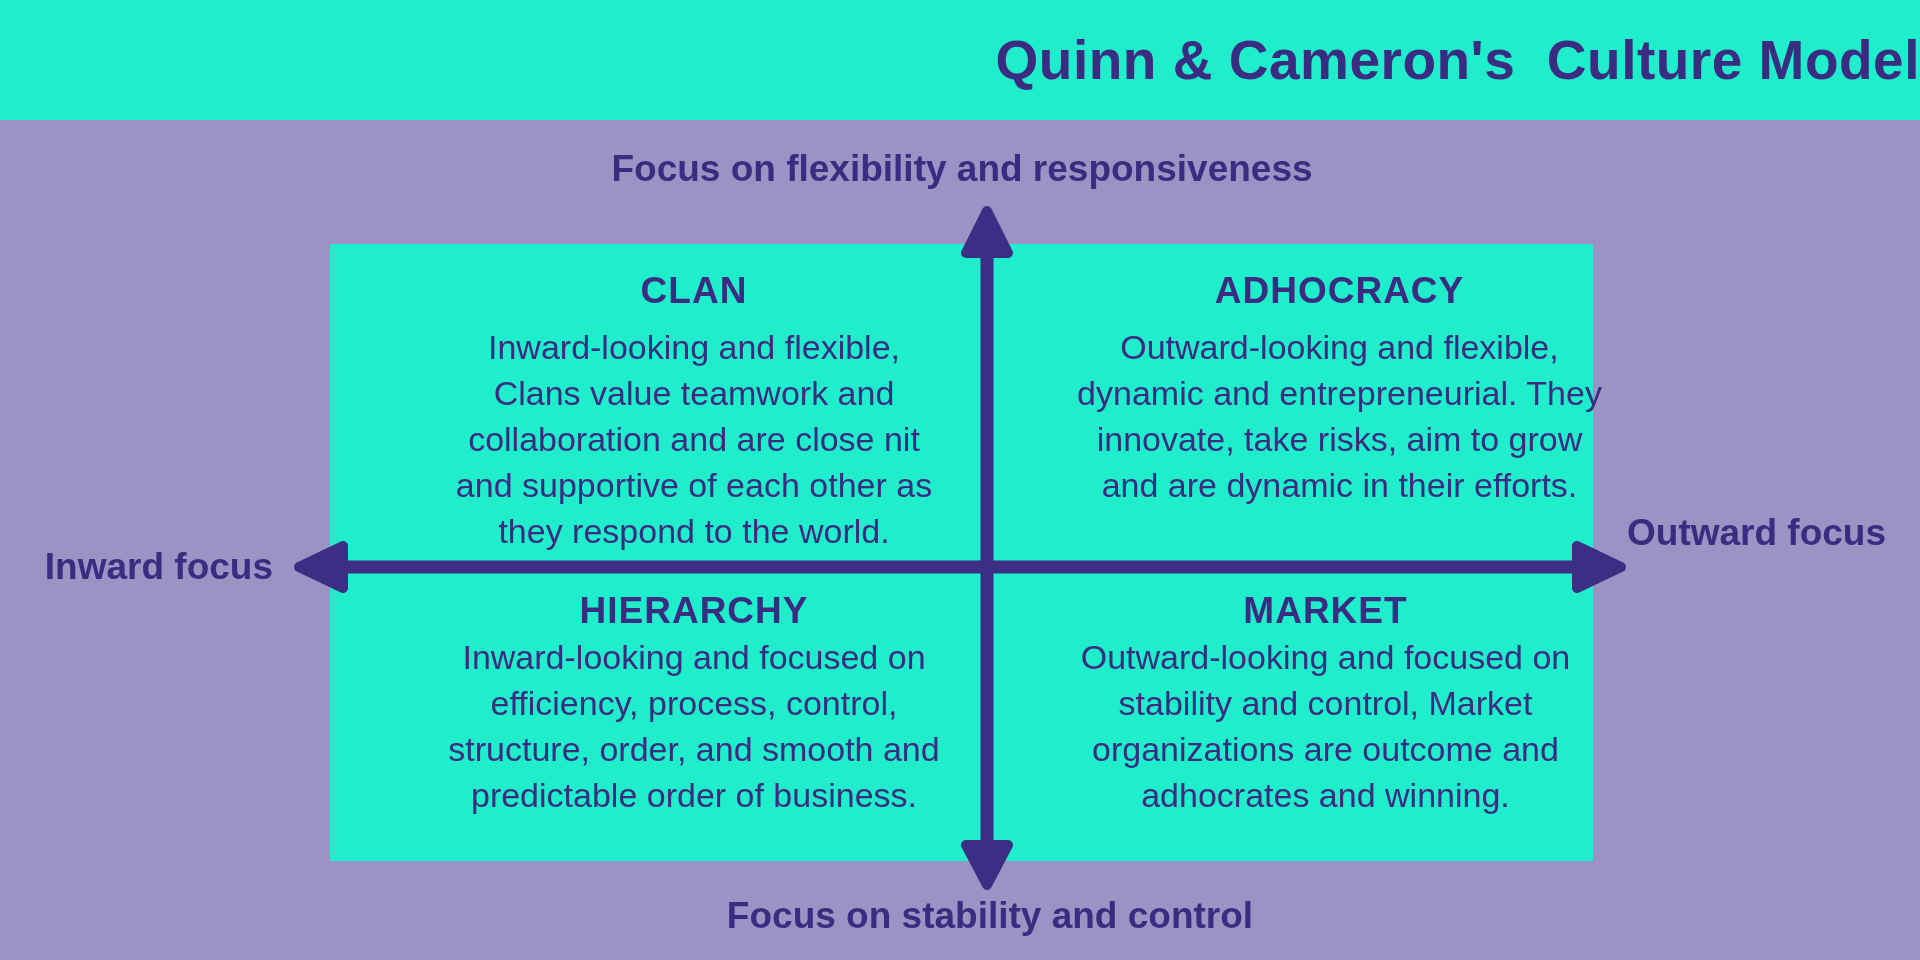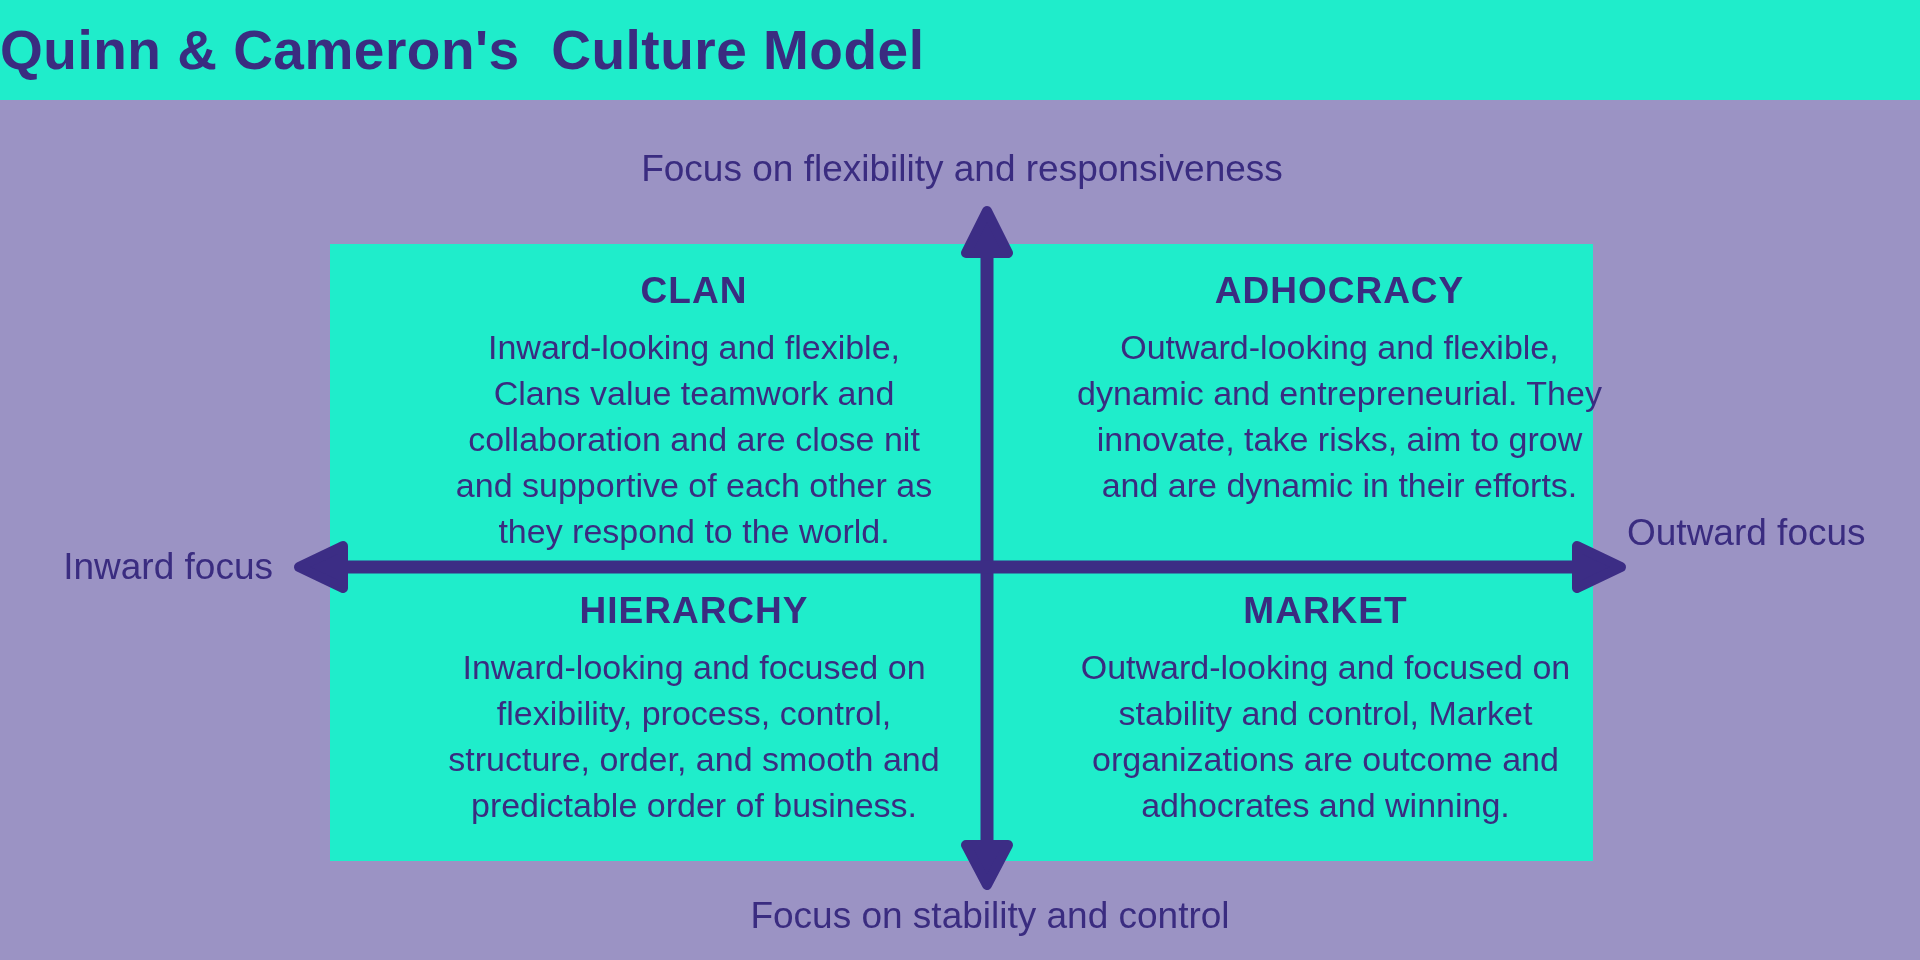--- a/index.html
+++ b/index.html
@@ -5,50 +5,50 @@
   html,body{margin:0;padding:0;background:#9B93C4;}
   .page{
     position:relative;
     width:1920px;height:960px;
     overflow:hidden;
     background:var(--purple_bg,#9B93C4);
     font-family:"Liberation Sans",sans-serif;
     color:var(--ink,#3A2C80);
   }
   .banner{
-    position:absolute;left:0;top:0;width:1920px;height:100px;
+    position:absolute;left:0;top:0;width:1920px;height:120px;
     background:var(--teal,#1FEDCB);
-    display:flex;align-items:center;justify-content:flex-start;
+    display:flex;align-items:center;justify-content:flex-end;
   }
   .title{
     font-size:55px;font-weight:600;letter-spacing:.5px;
     white-space:pre;color:var(--ink,#3A2C80);
   }
   .axis-label{
-    position:absolute;font-size:37px;font-weight:400;
+    position:absolute;font-size:37px;font-weight:700;
     white-space:pre;color:var(--ink,#3A2C80);
   }
   .axis-label.top{left:962px;top:148px;transform:translateX(-50%);}
   .axis-label.bottom{left:990px;top:895px;transform:translateX(-50%);}
   .axis-label.left{right:1647px;top:567px;transform:translateY(-50%);}
   .axis-label.right{left:1627px;top:533px;transform:translateY(-50%);}
   .quad-box{
     position:absolute;left:330px;top:244px;width:1263px;height:617px;
     background:var(--teal,#1FEDCB);
   }
   .cell{position:absolute;text-align:center;padding-left:34px;}
   .cell.clan      {left:330px; top:244px; width:660px; height:318px;}
   .cell.adhocracy {left:1004px; top:244px; width:603px; height:318px;}
   .cell.hierarchy {left:330px; top:574px; width:660px; height:286px;}
   .cell.market    {left:990px; top:574px; width:603px; height:286px;}
   .q-title{
     margin:26px 0 12px 0;font-size:37px;font-weight:800;
     letter-spacing:1px;color:var(--ink,#3A2C80);
   }
-  .cell.hierarchy .q-title,.cell.market .q-title{margin:16px 0 12px 0;}
+  .cell.hierarchy .q-title,.cell.market .q-title{margin:16px 0 2px 0;}
   .q-desc{
     margin:0 auto;max-width:600px;font-size:34px;font-weight:400;
     line-height:46px;color:var(--ink,#3A2C80);
   }
   svg.axes{position:absolute;left:0;top:0;pointer-events:none;}
   .axis-shaft{stroke:var(--arrow,#3C2D85);stroke-width:13;stroke-linecap:round;fill:none;}
   .axis-head{fill:var(--arrow,#3C2D85);stroke:var(--arrow,#3C2D85);stroke-width:10;stroke-linejoin:round;}
 </style>
 </head>
 <body>
@@ -79,21 +79,21 @@
         <div>dynamic and entrepreneurial. They</div>
         <div>innovate, take risks, aim to grow</div>
         <div>and are dynamic in their efforts.</div>
       </div>
   </div>
 
   <div class="cell hierarchy">
     <div class="q-title">HIERARCHY</div>
     <div class="q-desc">
         <div>Inward-looking and focused on</div>
-        <div>flexibility, process, control,</div>
+        <div>efficiency, process, control,</div>
         <div>structure, order, and smooth and</div>
         <div>predictable order of business.</div>
       </div>
   </div>
 
   <div class="cell market">
     <div class="q-title">MARKET</div>
     <div class="q-desc">
         <div>Outward-looking and focused on</div>
         <div>stability and control, Market</div>

